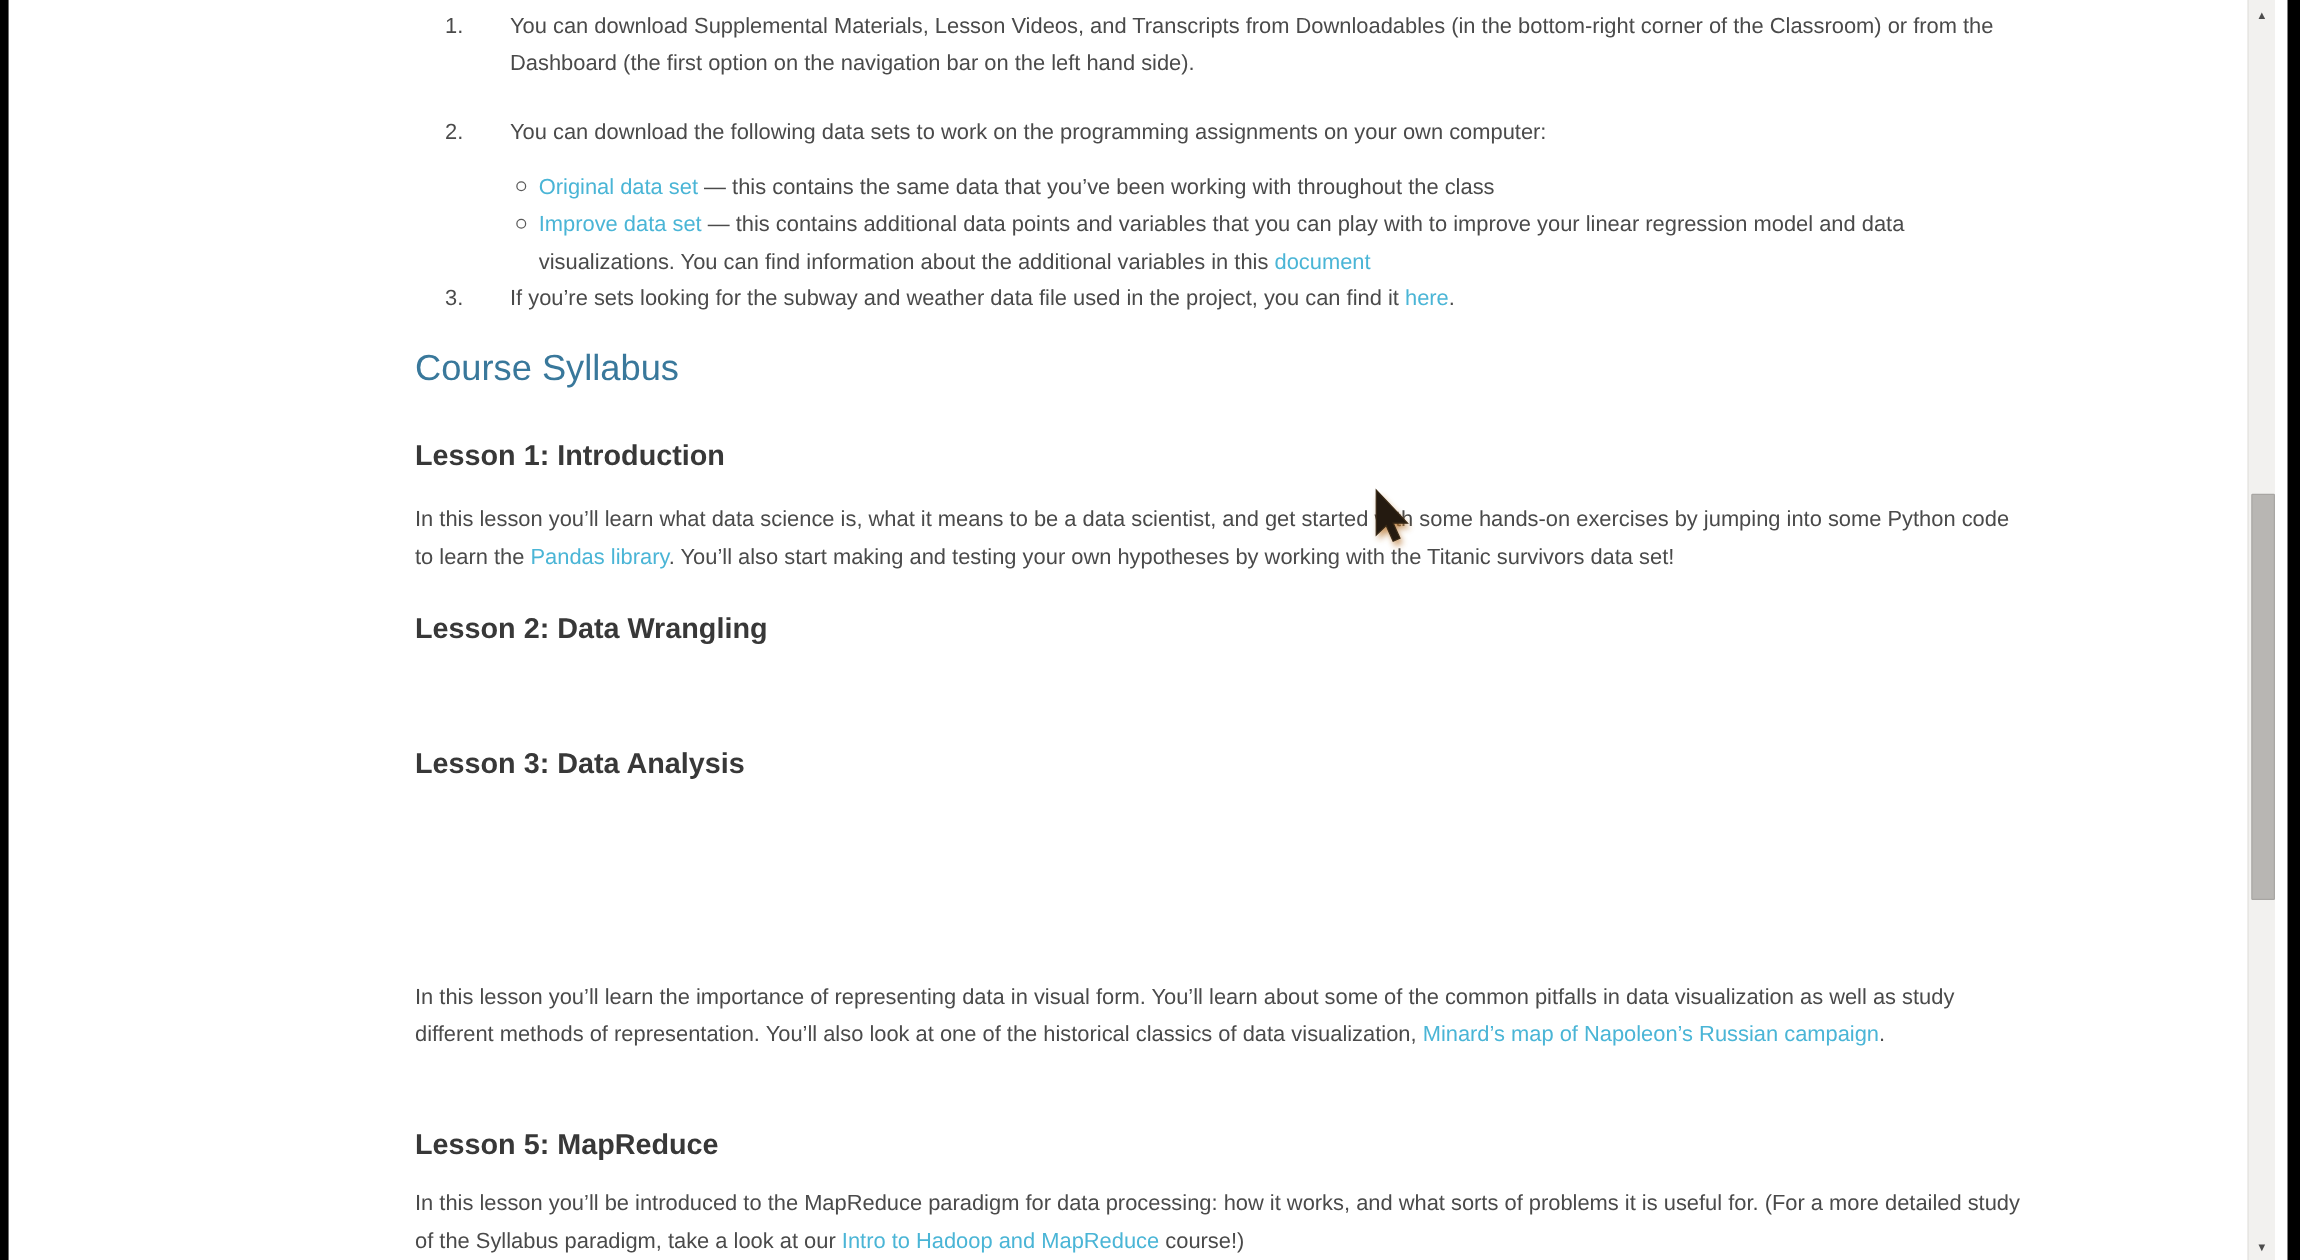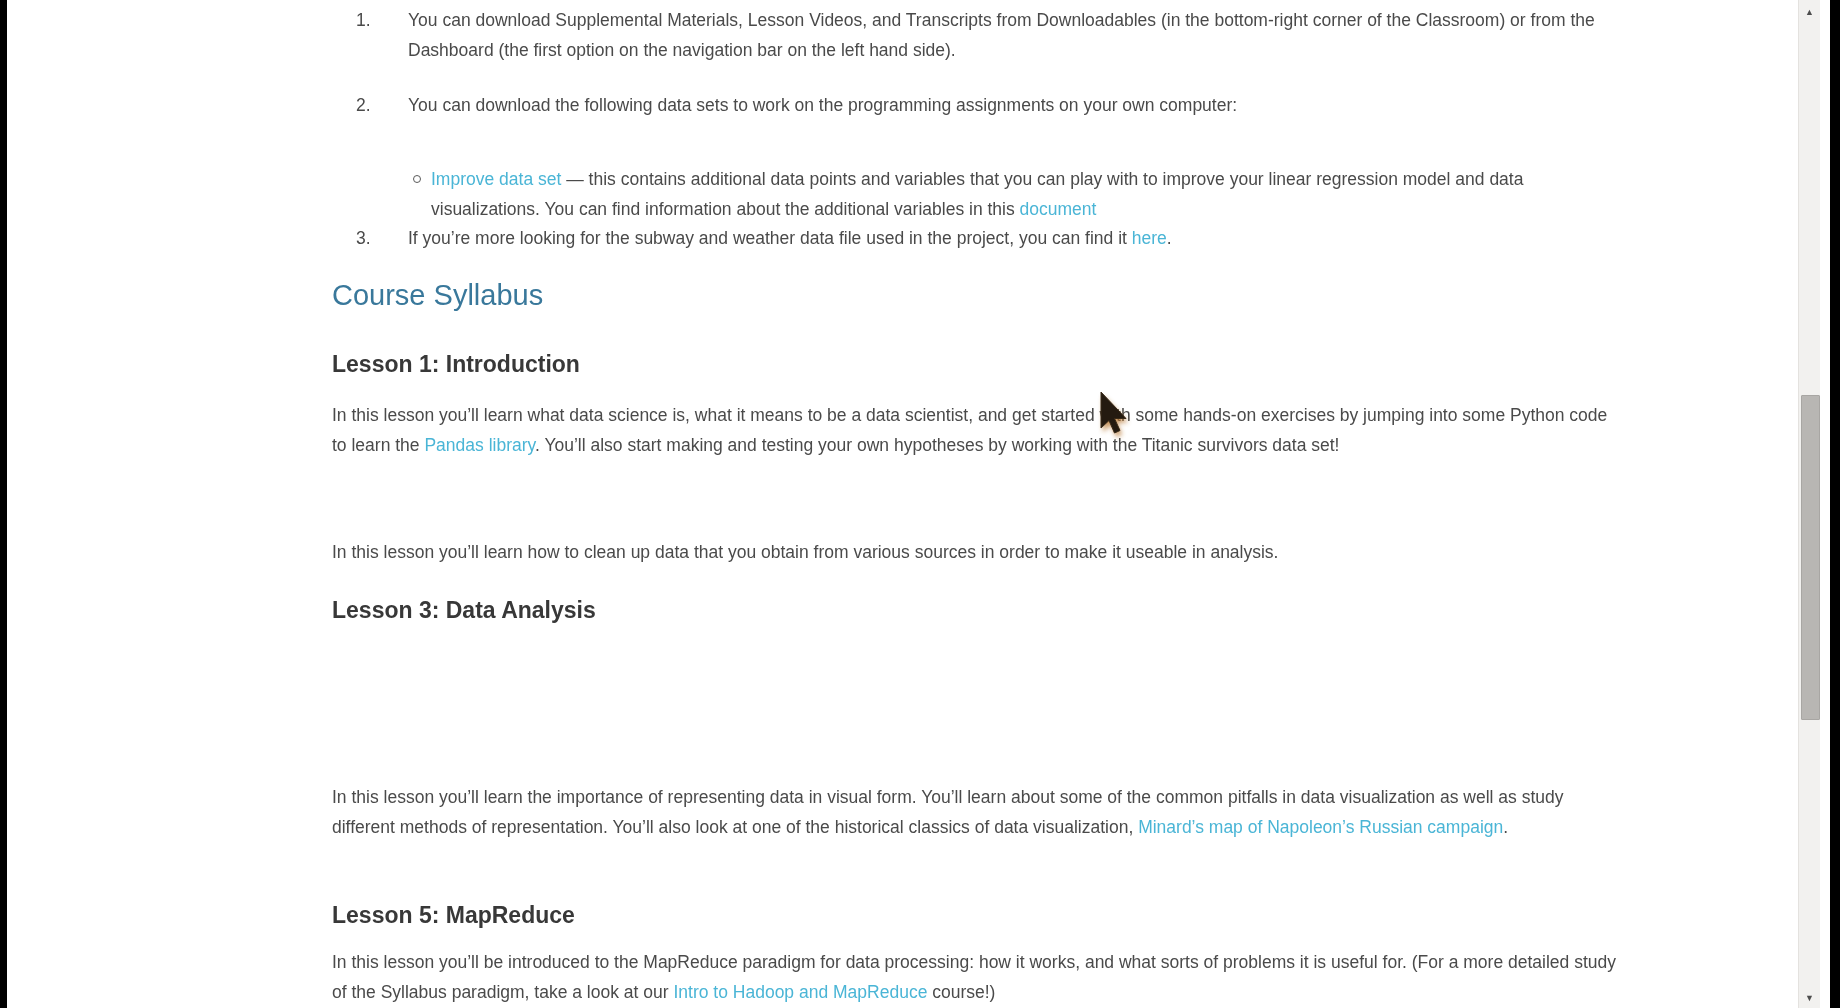--- a/index.html
+++ b/index.html
@@ -48,37 +48,41 @@
   <div class="row oli" style="top:5px">
     <span class="num">1.</span>
     <div class="txt"><span>You can download Supplemental Materials, Lesson Videos, and Transcripts from Downloadables (in the bottom-right corner of the Classroom) or from the Dashboard (the first option on the navigation bar on the left hand side).</span></div>
   </div>
 
   <div class="row oli" style="top:90px">
     <span class="num">2.</span>
     <div class="txt"><span>You can download the following data sets to work on the programming assignments on your own computer:</span></div>
   </div>
 
+  <div class="row bli" style="top:134px">
+    <span class="bullet"></span>
+    <div><a class="lnk">Original data set</a><span> — this contains the same data that you’ve been working with throughout the class</span></div>
+  </div>
 
   <div class="row bli" style="top:164px">
     <span class="bullet"></span>
     <div><a class="lnk">Improve data set</a><span> — this contains additional data points and variables that you can play with to improve your linear regression model and data visualizations. You can find information about the additional variables in this </span><a class="lnk">document</a></div>
   </div>
 
   <div class="row oli" style="top:223px">
     <span class="num">3.</span>
-    <div class="txt"><span>If you’re more looking for the subway and weather data file used in the project, you can find it </span><a class="lnk">here</a><span>.</span></div>
+    <div class="txt"><span>If you’re sets looking for the subway and weather data file used in the project, you can find it </span><a class="lnk">here</a><span>.</span></div>
   </div>
 
   <h1 class="syllabus-title">Course Syllabus</h1>
 
   <h2 class="lesson-h" style="top:350px">Lesson 1: Introduction</h2>
   <p class="lesson-p" style="top:400px"><span>In this lesson you’ll learn what data science is, what it means to be a data scientist, and get started with some hands-on exercises by jumping into some Python code to learn the </span><a class="lnk">Pandas library</a><span>. You’ll also start making and testing your own hypotheses by working with the Titanic survivors data set!</span></p>
 
-  <p class="lesson-p" style="top:537px"><span>In this lesson you’ll learn how to clean up data that you obtain from various sources in order to make it useable in analysis.</span></p>
+  <h2 class="lesson-h" style="top:488px">Lesson 2: Data Wrangling</h2>
 
   <h2 class="lesson-h" style="top:596px">Lesson 3: Data Analysis</h2>
 
   <p class="lesson-p" style="top:782px"><span>In this lesson you’ll learn the importance of representing data in visual form. You’ll learn about some of the common pitfalls in data visualization as well as study different methods of representation. You’ll also look at one of the historical classics of data visualization, </span><a class="lnk">Minard’s map of Napoleon’s Russian campaign</a><span>.</span></p>
 
   <h2 class="lesson-h" style="top:901px">Lesson 5: MapReduce</h2>
   <p class="lesson-p" style="top:947px"><span>In this lesson you’ll be introduced to the MapReduce paradigm for data processing: how it works, and what sorts of problems it is useful for. (For a more detailed study of the Syllabus paradigm, take a look at our </span><a class="lnk">Intro to Hadoop and MapReduce</a><span> course!)</span></p>
 
   <div class="scrollbar">
     <div class="sb-arrow up">▲</div>

